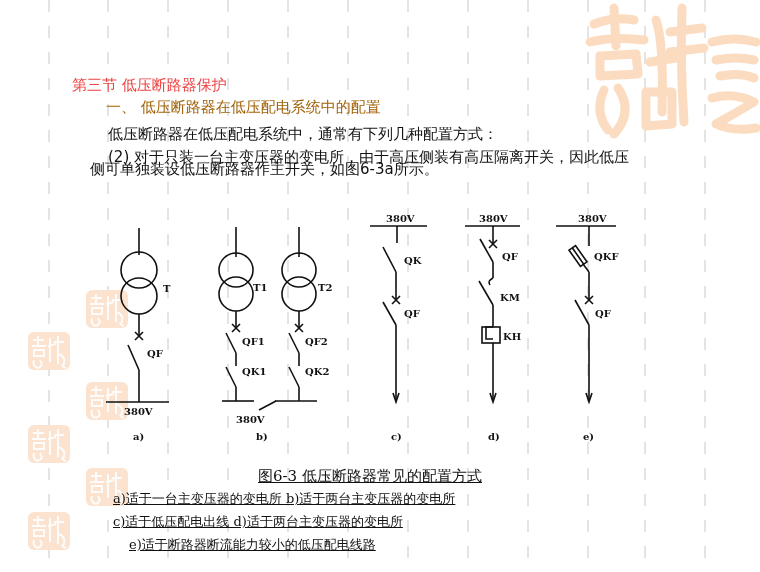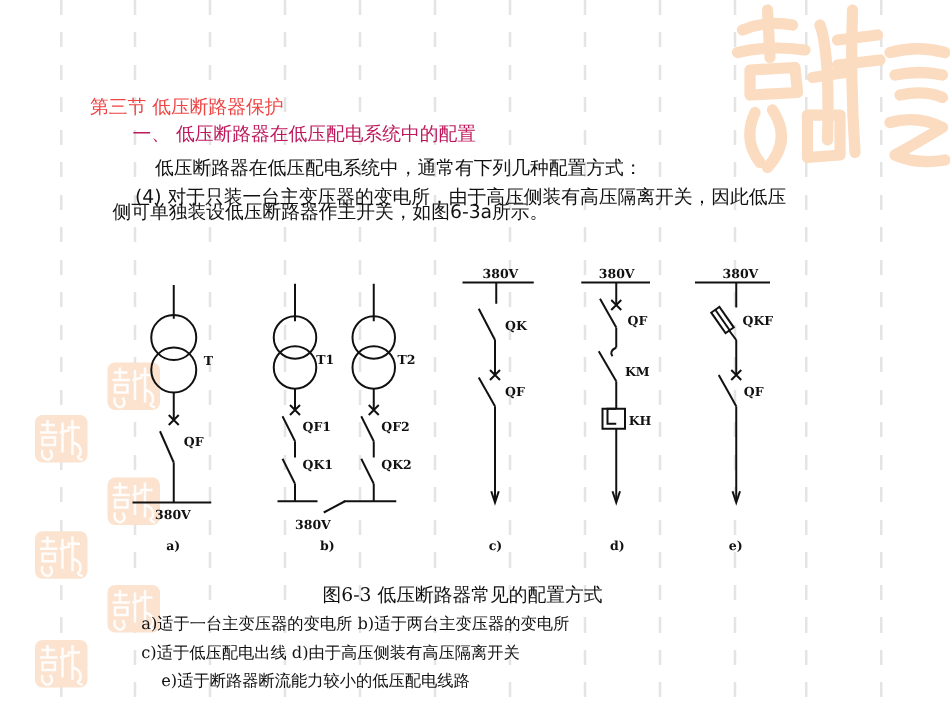--- a/index.html
+++ b/index.html
@@ -5,26 +5,26 @@
   html, body { margin:0; padding:0; background:#ffffff; }
   body { width:760px; height:572px; position:relative; overflow:hidden;
          font-family:"DejaVu Sans","Liberation Sans",sans-serif; }
   .grid-line { position:absolute; top:0; width:2px; height:572px;
     background: repeating-linear-gradient(to bottom, #e4e4e4 0px, #e4e4e4 12px, transparent 12px, transparent 26px); }
   .stamp-big { position:absolute; left:584px; top:2px; width:176px; height:140px; }
   .stamp-small { position:absolute; width:42px; height:38px; border-radius:6px; background:#fbe3cf; }
   .stamp-small svg { width:100%; height:100%; }
   .t { position:absolute; white-space:nowrap; }
   .section-title { left:72px; top:76px; font-size:15px; color:#ef4444; }
-  .subsection-title { left:106px; top:98px; font-size:15px; color:#be185d; }
+  .subsection-title { left:106px; top:98px; font-size:15px; color:#a16207; }
   .para { font-size:15px; color:#111; }
-  .p1 { left:108px; top:125px;padding-left:16px; }
+  .p1 { left:108px; top:125px; }
   .p2 { left:108px; top:148px; }
   .p3 { left:90px; top:160px; }
-  .caption { font-family:"DejaVu Serif","Liberation Serif",serif; color:#111; }
+  .caption { font-family:"DejaVu Serif","Liberation Serif",serif; color:#111;text-decoration:underline; }
   .fig-caption { left:258px; top:467px; font-size:15px; }
   .cap-line { font-size:13px;text-align:right; }
   .c1 { left:113px; top:490px; }
   .c2 { left:113px; top:513px; }
   .c3 { left:129px; top:536px; }
   .diagram { position:absolute; left:0; top:0; }
   .diagram text { font-family:"DejaVu Serif","Liberation Serif",serif; font-weight:bold; fill:#111; }
 </style>
 </head>
 <body>
@@ -124,21 +124,21 @@
         <path d="M22 6 L22 30 M20 14 L28 12 M30 4 L30 32 M26 10 L36 10"></path>
         <path d="M6 28 Q4 34 10 36 M12 28 Q16 34 10 36"></path>
         <path d="M30 22 Q38 24 36 32 Q32 34 38 36"></path>
       </g>
     </svg>
 </div>
 
 <div class="t section-title">第三节  低压断路器保护</div>
 <div class="t subsection-title">一、  低压断路器在低压配电系统中的配置</div>
 <div class="t para p1">低压断路器在低压配电系统中，通常有下列几种配置方式：</div>
-<div class="t para p2">(4) 对于只装一台主变压器的变电所，由于高压侧装有高压隔离开关，因此低压</div>
+<div class="t para p2">(2) 对于只装一台主变压器的变电所，由于高压侧装有高压隔离开关，因此低压</div>
 <div class="t para p3">侧可单独装设低压断路器作主开关，如图6-3a所示。</div>
 
 <svg class="diagram" width="760" height="572" viewBox="0 0 760 572">
   <g stroke="#111" stroke-width="1.6" fill="none">
 
     <g>
       <line x1="139" y1="228" x2="139" y2="255"></line>
       <circle cx="139" cy="270" r="18"></circle>
       <circle cx="139" cy="296" r="18"></circle>
       <line x1="139" y1="314" x2="139" y2="336"></line>
@@ -243,14 +243,14 @@
 
     <text x="578" y="222">380V</text>
     <text x="594" y="260">QKF</text>
     <text x="595" y="317">QF</text>
     <text x="583" y="440">e)</text>
   </g>
 </svg>
 
 <div class="t caption fig-caption">图6-3  低压断路器常见的配置方式</div>
 <div class="t caption cap-line c1">a)适于一台主变压器的变电所  b)适于两台主变压器的变电所</div>
-<div class="t caption cap-line c2">c)适于低压配电出线    d)由于高压侧装有高压隔离开关</div>
+<div class="t caption cap-line c2">c)适于低压配电出线    d)适于两台主变压器的变电所</div>
 <div class="t caption cap-line c3">e)适于断路器断流能力较小的低压配电线路</div>
 
 </body></html>

